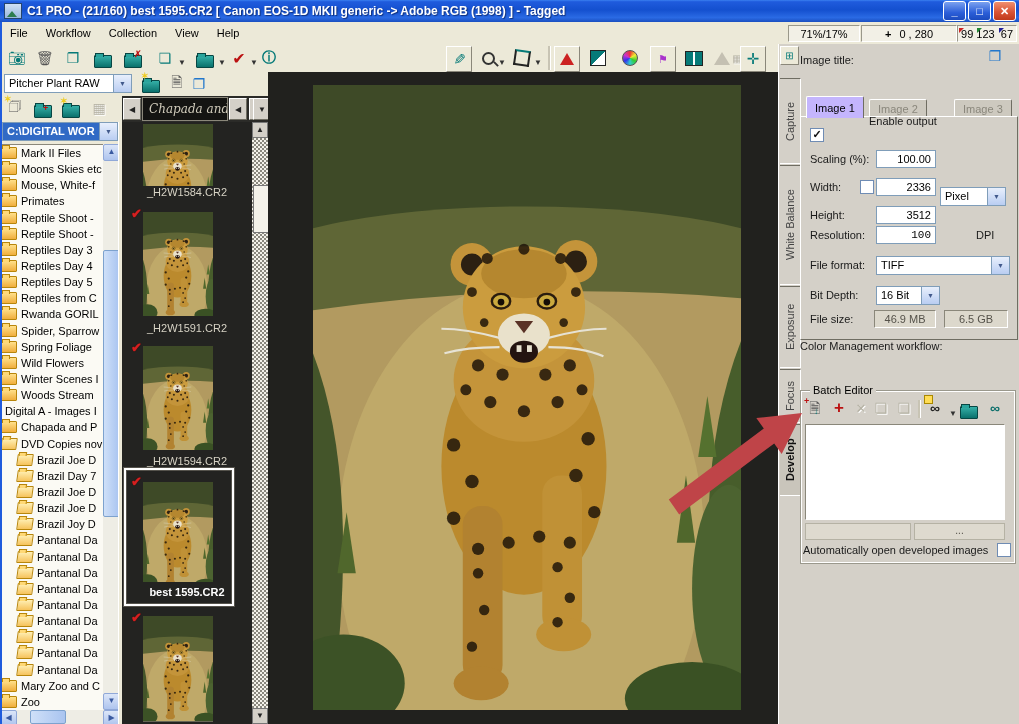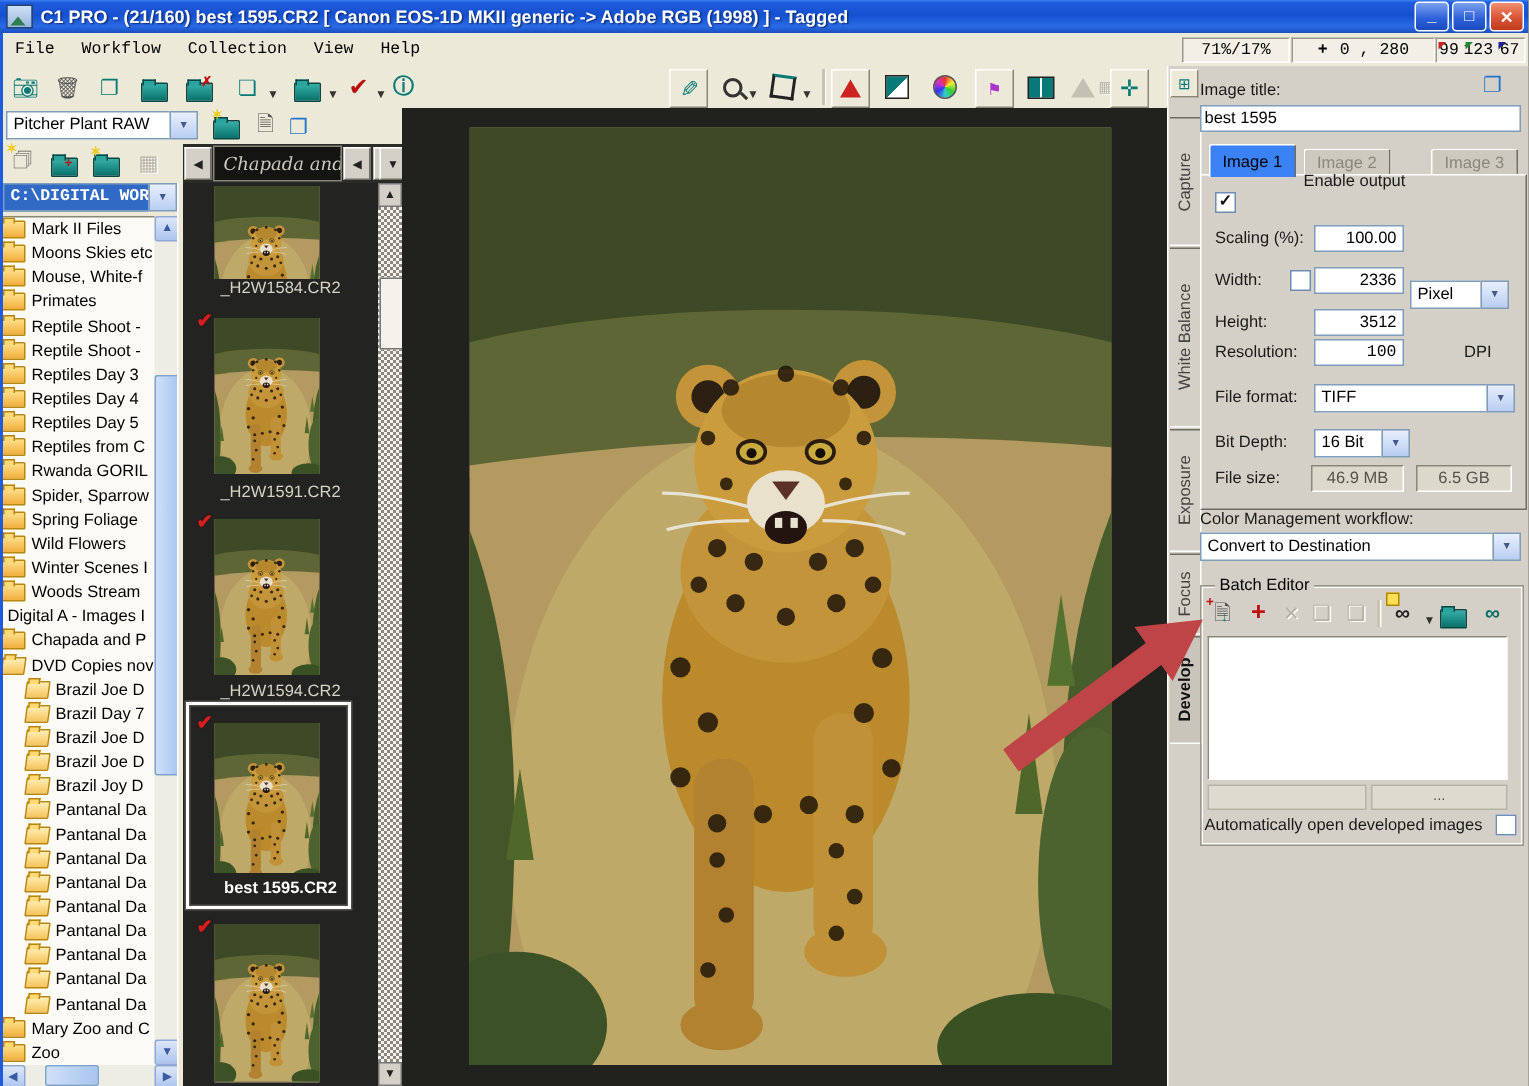--- a/index.html
+++ b/index.html
@@ -16,21 +16,21 @@
     border:1px solid #26456e;position:relative;}
   #app-icon:before{content:"";position:absolute;left:2px;bottom:1px;border-left:5px solid transparent;
     border-right:5px solid transparent;border-bottom:6px solid #2e7d4f;}
   .winbtn{width:21px;height:18px;border:1px solid #fff;border-radius:3px;margin-left:2px;
     display:flex;align-items:center;justify-content:center;color:#fff;font-size:11px;font-weight:bold;
     background:linear-gradient(#7ba1ef,#2b5ed8 60%,#1c4bbe);text-shadow:none;}
   .winbtn.close{background:linear-gradient(#f09070,#d95436 55%,#c03a1c);}
   #winbtns{margin-left:auto;margin-right:3px;display:flex;}
   
   #menubar{left:0;top:22px;width:1019px;height:22px;background:#ece9d8;border-bottom:1px solid #d8d4c4;
-    display:flex;align-items:center;font-family:Liberation Mono, monospace;}
+    display:flex;align-items:center;}
   .menu-item{padding:3px 8px;margin-left:2px;}
   .readout{position:absolute;top:3px;height:15px;background:#f2f0e6;border:1px solid;
     border-color:#9a988a #fff #fff #9a988a;display:flex;align-items:center;justify-content:center;}
   .rgbcell{position:relative;flex:1;text-align:right;padding-right:3px;}
   .rgbcell:before{content:"";position:absolute;left:1px;top:0;border-style:solid;border-width:5px 5px 0 0;}
   .rgbcell.r:before{border-color:#c22 transparent transparent transparent;}
   .rgbcell.g:before{border-color:#283 transparent transparent transparent;}
   .rgbcell.b:before{border-color:#229 transparent transparent transparent;}
   
   #topstrip{left:0;top:44px;width:778px;height:28px;background:#ece9d8;border-bottom:1px solid #c8c4b4;}
@@ -103,21 +103,21 @@
   #mainimg svg{width:428px;height:625px;display:block;}
   
   #rightpanel{left:778px;top:44px;width:241px;height:680px;background:#d4d0c8;border-left:1px solid #fff;}
   .vtab{position:absolute;left:780px;width:20px;background:#d4d0c8;border:1px solid;
     border-color:#fff #6f6d62 #6f6d62 #fff;border-right:none;display:flex;align-items:center;justify-content:center;
     writing-mode:vertical-rl;transform:rotate(180deg);color:#444;font-size:11px;}
   .vtab.active{font-weight:bold;color:#111;background:#c9c5bb;}
   .ptab{position:absolute;height:18px;background:#cdc9bf;border:1px solid;
     border-color:#fff #6f6d62 #6f6d62 #fff;border-bottom:none;border-radius:2px 2px 0 0;
     color:#8a877c;display:flex;align-items:center;justify-content:center;padding:0 8px;}
-  .ptab.active{background:#3b82f6;color:#000;height:21px;z-index:2;}
+  .ptab.active{background:#c4b5fd;color:#000;height:21px;z-index:2;}
   #tabpage{left:800px;top:116px;width:216px;height:222px;background:#d4d0c8;border:1px solid;
     border-color:#fff #6f6d62 #6f6d62 #fff;}
   .plabel{position:absolute;white-space:nowrap;color:#1a1a1a;}
   .groupbox{position:absolute;border:1px solid #9a988c;box-shadow:1px 1px 0 #fff inset, -1px -1px 0 #fff inset;}
   .legend{position:absolute;background:#d4d0c8;padding:0 3px;}
   #batch-list{position:absolute;background:#fff;border:1px solid;border-color:#8a877a #fff #fff #8a877a;}
   .flatbtn{position:absolute;height:15px;background:#dedacf;border:1px solid #b5b2a4;
     text-align:center;color:#55524a;font-size:10px;line-height:13px;}
   
   #arrow{left:664px;top:405px;width:150px;height:120px;pointer-events:none;z-index:50;}
@@ -228,21 +228,21 @@
       <span class="tfolder"></span>
       <span class="badge" style="color:#b11;left:11px;top:2px;">+</span>
     </span>
   <span class="ticon" style="left:60px;top:101px;">
       <span class="tfolder"></span>
       <span class="badge" style="color:#ec2;left:0px;top:-5px;">✶</span>
     </span>
   <span class="ticon gray" style="left:88px;top:98px;">▦</span>
 
   <div class="combo" style="left:2px;top:122px;width:116px;">
-    <span class="val" style="background:#316ac5;color:#fff;font-weight:bold;font-family:Liberation Mono, monospace;">C:\DIGITAL WOR</span>
+    <span class="val" style="background:#316ac5;color:#fff;font-weight:bold;">C:\DIGITAL WOR</span>
     <span class="dd">▼</span>
   </div>
   <div id="tree-wrap" class="abs">
       <div id="tree">
         <div class="trow">
           <span class="yfolder"></span>
           <span class="tlabel">Mark II Files</span>
         </div>
         <div class="trow">
           <span class="yfolder"></span>
@@ -898,21 +898,20 @@
   <span class="zicon tbtn abs" style="left:780px;top:46px;width:17px;height:17px;color:#067a78;font-size:10px;">⊞</span>
   <span class="ticon abs" style="left:984px;top:46px;color:#27c;">❐</span>
 
   <div class="vtab" style="top:78px;height:84px;">Capture</div>
   <div class="vtab" style="top:165px;height:118px;">White Balance</div>
   <div class="vtab" style="top:286px;height:80px;">Exposure</div>
   <div class="vtab" style="top:369px;height:52px;">Focus</div>
   <div class="vtab active" style="top:424px;height:70px;">Develop</div>
 
   <span class="plabel" style="left:800px;top:54px;">Image title:</span>
-  <span class="field" style="left:800px;top:70px;width:206px;text-align:left;">best 1595</span>
 
   <div class="ptab active" style="left:806px;top:96px;">Image 1</div>
   <div class="ptab" style="left:869px;top:99px;">Image 2</div>
   <div class="ptab" style="left:922px;top:99px;margin-left:32px;">Image 3</div>
   <div id="tabpage" class="abs"></div>
 
   <span class="cb" style="left:810px;top:128px;">✓</span>
   <span class="plabel" style="left:830px;top:115px;padding-left:39px;">Enable output</span>
   <span class="plabel" style="left:810px;top:153px;">Scaling (%):</span>
   <span class="field" style="left:876px;top:150px;width:52px;">100.00</span>
@@ -936,24 +935,20 @@
   <span class="plabel" style="left:810px;top:289px;">Bit Depth:</span>
   <div class="combo" style="left:876px;top:286px;width:64px;">
     <span class="val">16 Bit</span>
     <span class="dd">▼</span>
   </div>
   <span class="plabel" style="left:810px;top:313px;">File size:</span>
   <span class="sunkbox" style="left:874px;top:310px;width:60px;height:14px;">46.9 MB</span>
   <span class="sunkbox" style="left:944px;top:310px;width:62px;height:14px;">6.5 GB</span>
 
   <span class="plabel" style="left:800px;top:340px;">Color Management workflow:</span>
-  <div class="combo" style="left:800px;top:355px;width:214px;">
-    <span class="val">Convert to Destination</span>
-    <span class="dd">▼</span>
-  </div>
 
   <div class="groupbox abs" style="left:800px;top:390px;width:214px;height:172px;"></div>
   <span class="legend" style="left:810px;top:384px;text-align:center;">Batch Editor</span>
   <span class="ticon" style="left:804px;top:400px;color:#555;">🗎︎<span class="badge" style="color:#b11;left:0;top:-4px;">+</span><span class="badge" style="color:#067a78;left:10px;top:6px;">↓</span></span>
   <span class="ticon red" style="left:828px;top:398px;font-size:17px;font-weight:bold;">+</span>
   <span class="ticon gray" style="left:850px;top:398px;font-size:13px;">✕</span>
   <span class="ticon gray" style="left:870px;top:398px;">❏</span>
   <span class="ticon gray" style="left:893px;top:398px;">❏</span>
   <span class="sep-v" style="left:918px;top:400px;height:18px;"></span>
   <span class="ticon" style="left:924px;top:398px;color:#222;font-weight:bold;">∞<span class="badge" style="left:0;top:-3px;width:7px;height:7px;background:#fd5;border:1px solid #a80;"></span></span>

